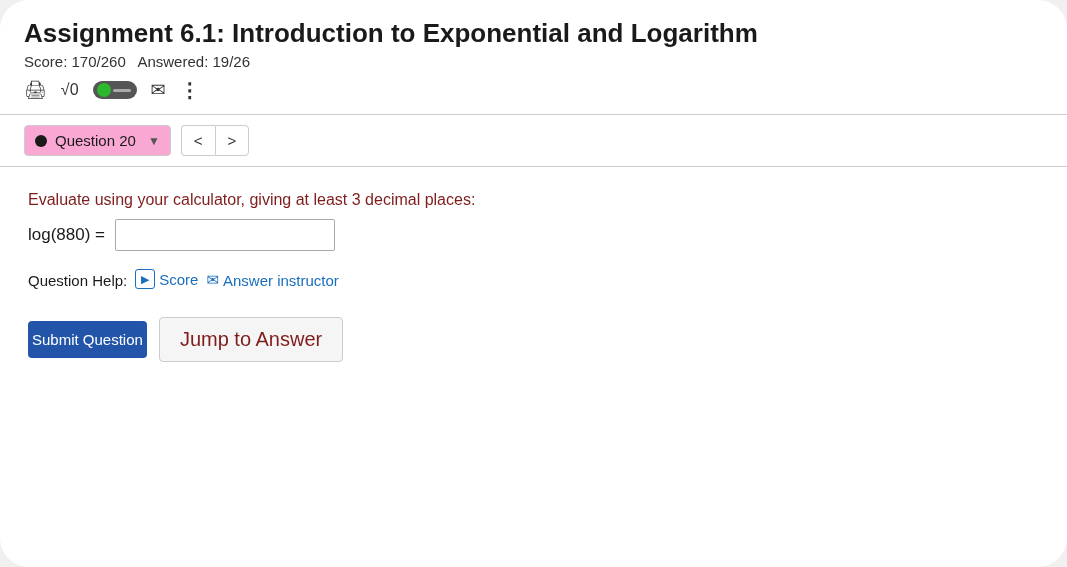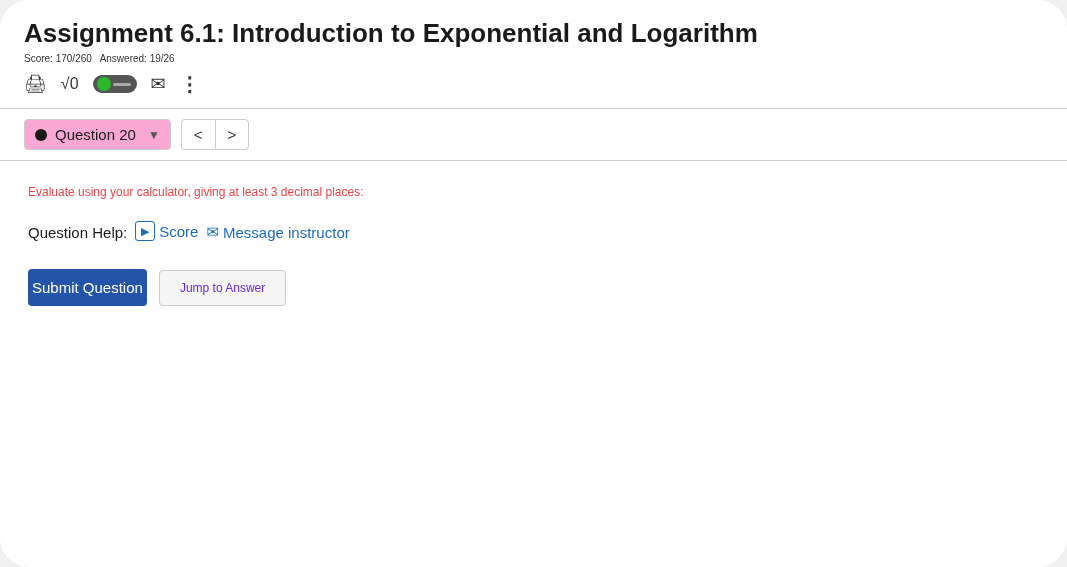--- a/index.html
+++ b/index.html
@@ -30,21 +30,21 @@
 
     .assignment-title {
       font-size: 26px;
       font-weight: bold;
       color: #1a1a1a;
       margin-bottom: 4px;
       white-space: nowrap;
     }
 
     .score-row {
-      font-size: 10px;
+      font-size: 15px;
       color: #333;
       margin-bottom: 8px;
     }
 
     .toolbar-row {
       display: flex;
       align-items: center;
       gap: 14px;
       margin-bottom: 2px;
     }
@@ -162,23 +162,23 @@
 
     .nav-btn:last-child {
       border-radius: 0 4px 4px 0;
     }
 
     .content-section {
       padding: 24px 28px;
     }
 
     .question-instruction {
-      font-size: 12px;
-      color: #ef4444;
-      margin-bottom: 22px;
+      font-size: 16px;
+      color: #7f1d1d;
+      margin-bottom: 10px;
     }
 
     .math-input-row {
       display: flex;
       align-items: center;
       gap: 10px;
       margin-bottom: 18px;
     }
 
     .math-label {
@@ -243,25 +243,25 @@
       border: none;
       border-radius: 4px;
       padding: 10px 4px;
       font-size: 15px;
       cursor: pointer;
       font-weight: 500;
     }
 
     .jump-btn {
       background: #f5f5f5;
-      color: #6d28d9;
+      color: #7f1d1d;
       border: 1px solid #ccc;
       border-radius: 4px;
       padding: 10px 20px;
-      font-size: 12px;
+      font-size: 20px;
       cursor: pointer;
     }
   </style>
 </head>
 <body>
 
 <div class="page-container">
 
   <div class="header-section">
     <div class="assignment-title">Assignment 6.1: Introduction to Exponential and Logarithm</div>
@@ -292,30 +292,34 @@
     <div class="nav-buttons">
       <button class="nav-btn">&lt;</button>
       <button class="nav-btn">&gt;</button>
     </div>
   </div>
 
   <div class="content-section">
 
     <p class="question-instruction">Evaluate using your calculator, giving at least 3 decimal places:</p>
 
+    <div class="math-input-row">
+      <span class="math-label">log(880) =</span>
+      <input class="math-input" type="text" placeholder="" style="">
+    </div>
 
     <div class="question-help-row">
       <span>Question Help:</span>
       <a class="help-link">
         <span class="help-icon-box">▶</span>
         <span>Score</span>
       </a>
       <a class="help-link">
         <span class="help-envelope">✉</span>
-        <span>Message instructor</span>
+        <span>Answer instructor</span>
       </a>
     </div>
 
     <div class="actions-row">
       <button class="submit-btn">Submit Question</button>
       <button class="jump-btn">Jump to Answer</button>
     </div>
 
   </div>
 </div>

